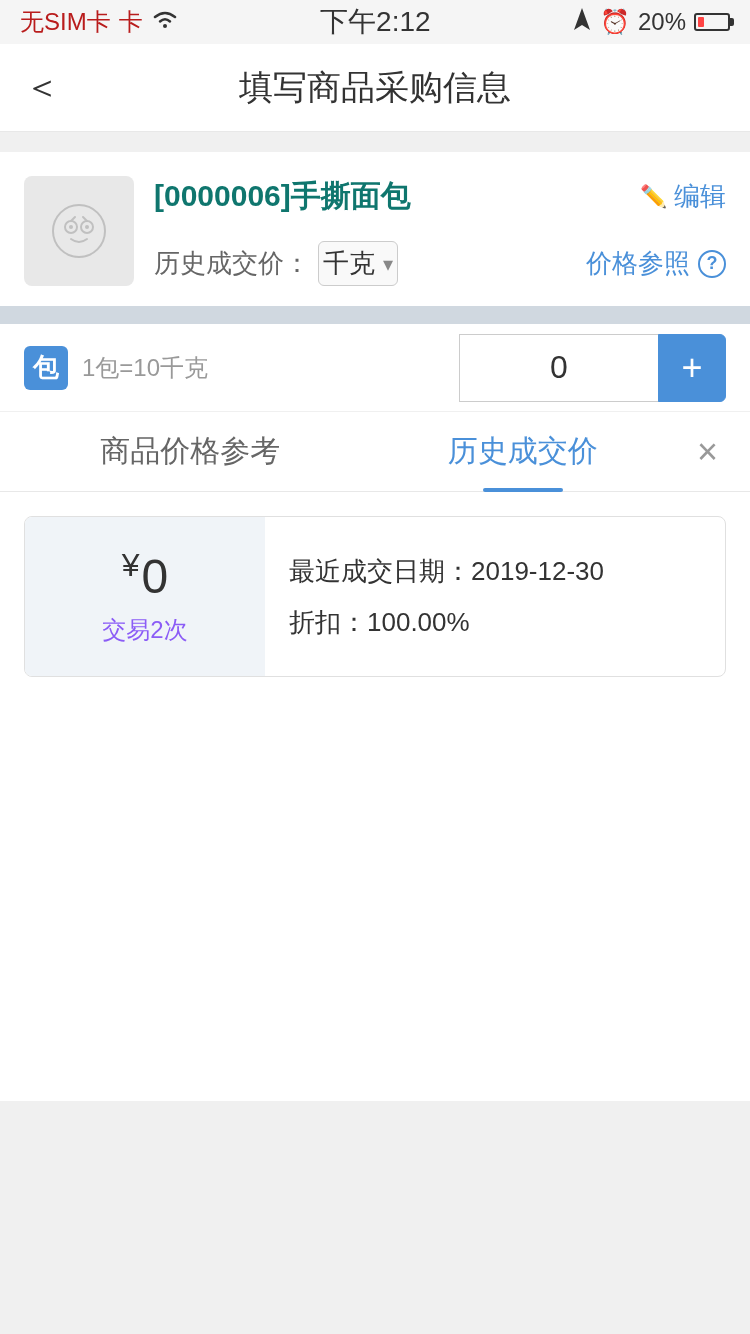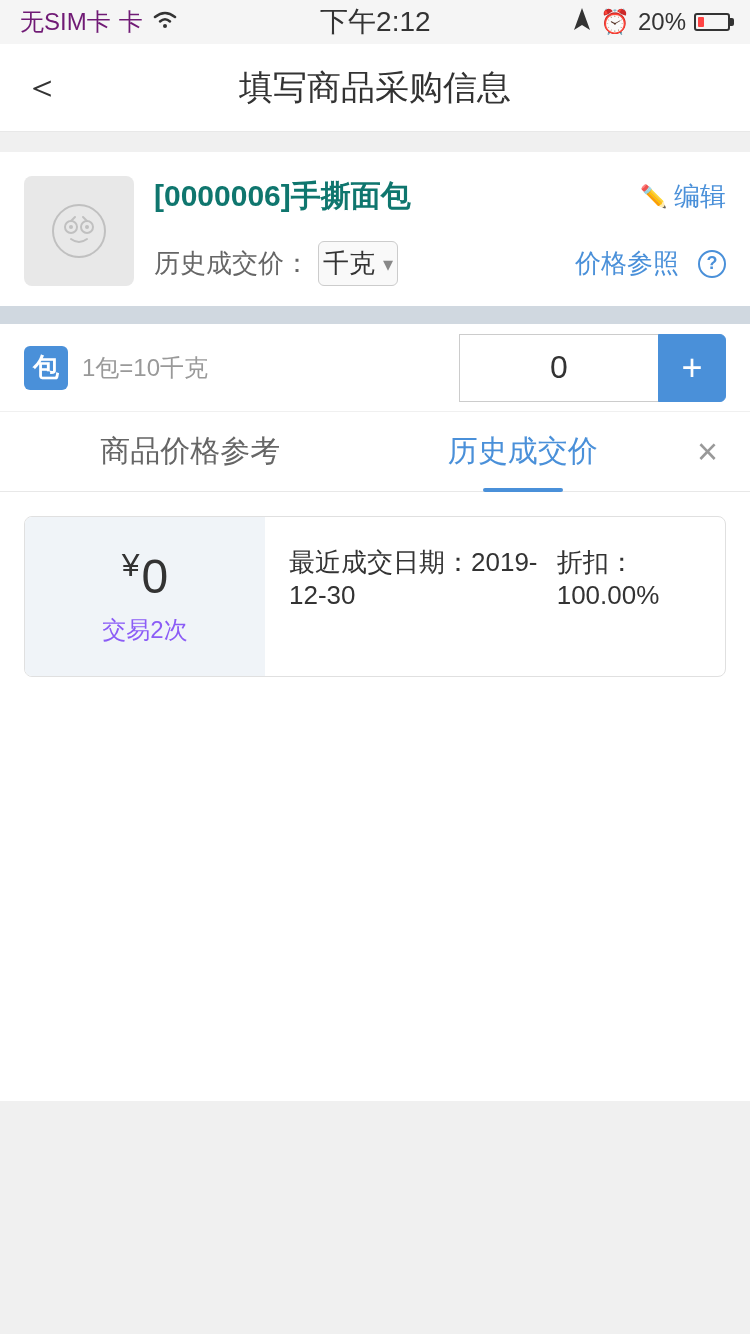--- a/index.html
+++ b/index.html
@@ -21,21 +21,21 @@
       align-items: center;
       justify-content: space-between;
       padding: 0 20px;
       font-size: 26px;
     }
     .status-left {
       display: flex;
       align-items: center;
       gap: 8px;
       font-size: 24px;
-      color: #701a75;
+      color: #b91c1c;
     }
     .status-center {
       font-size: 28px;
       color: #333;
       font-weight: 500;
     }
     .status-right {
       display: flex;
       align-items: center;
       gap: 8px;
@@ -170,21 +170,21 @@
       gap: 8px;
       margin-left: 8px;
     }
     .unit-selector-arrow {
       font-size: 20px;
       color: #888;
     }
     .price-ref-link {
       display: flex;
       align-items: center;
-      gap: 19px;
+      gap: 8px;
       font-size: 26px;
       color: #4a90d9;
       cursor: pointer;
     }
     .help-circle {
       width: 28px;
       height: 28px;
       border: 2px solid #4a90d9;
       border-radius: 50%;
       display: flex;
@@ -347,21 +347,21 @@
     }
     .history-times {
       font-size: 24px;
       color: #8b5cf6;
       margin-top: 10px;
     }
     .history-card-right {
       flex: 1;
       padding: 28px 24px;
       display: flex;
-      flex-direction: row;
+      flex-direction: column;
       justify-content: center;
       gap: 16px;
     }
     .history-detail-row {
       font-size: 26px;
       color: #333;
     }
 
     
     .page-content {

